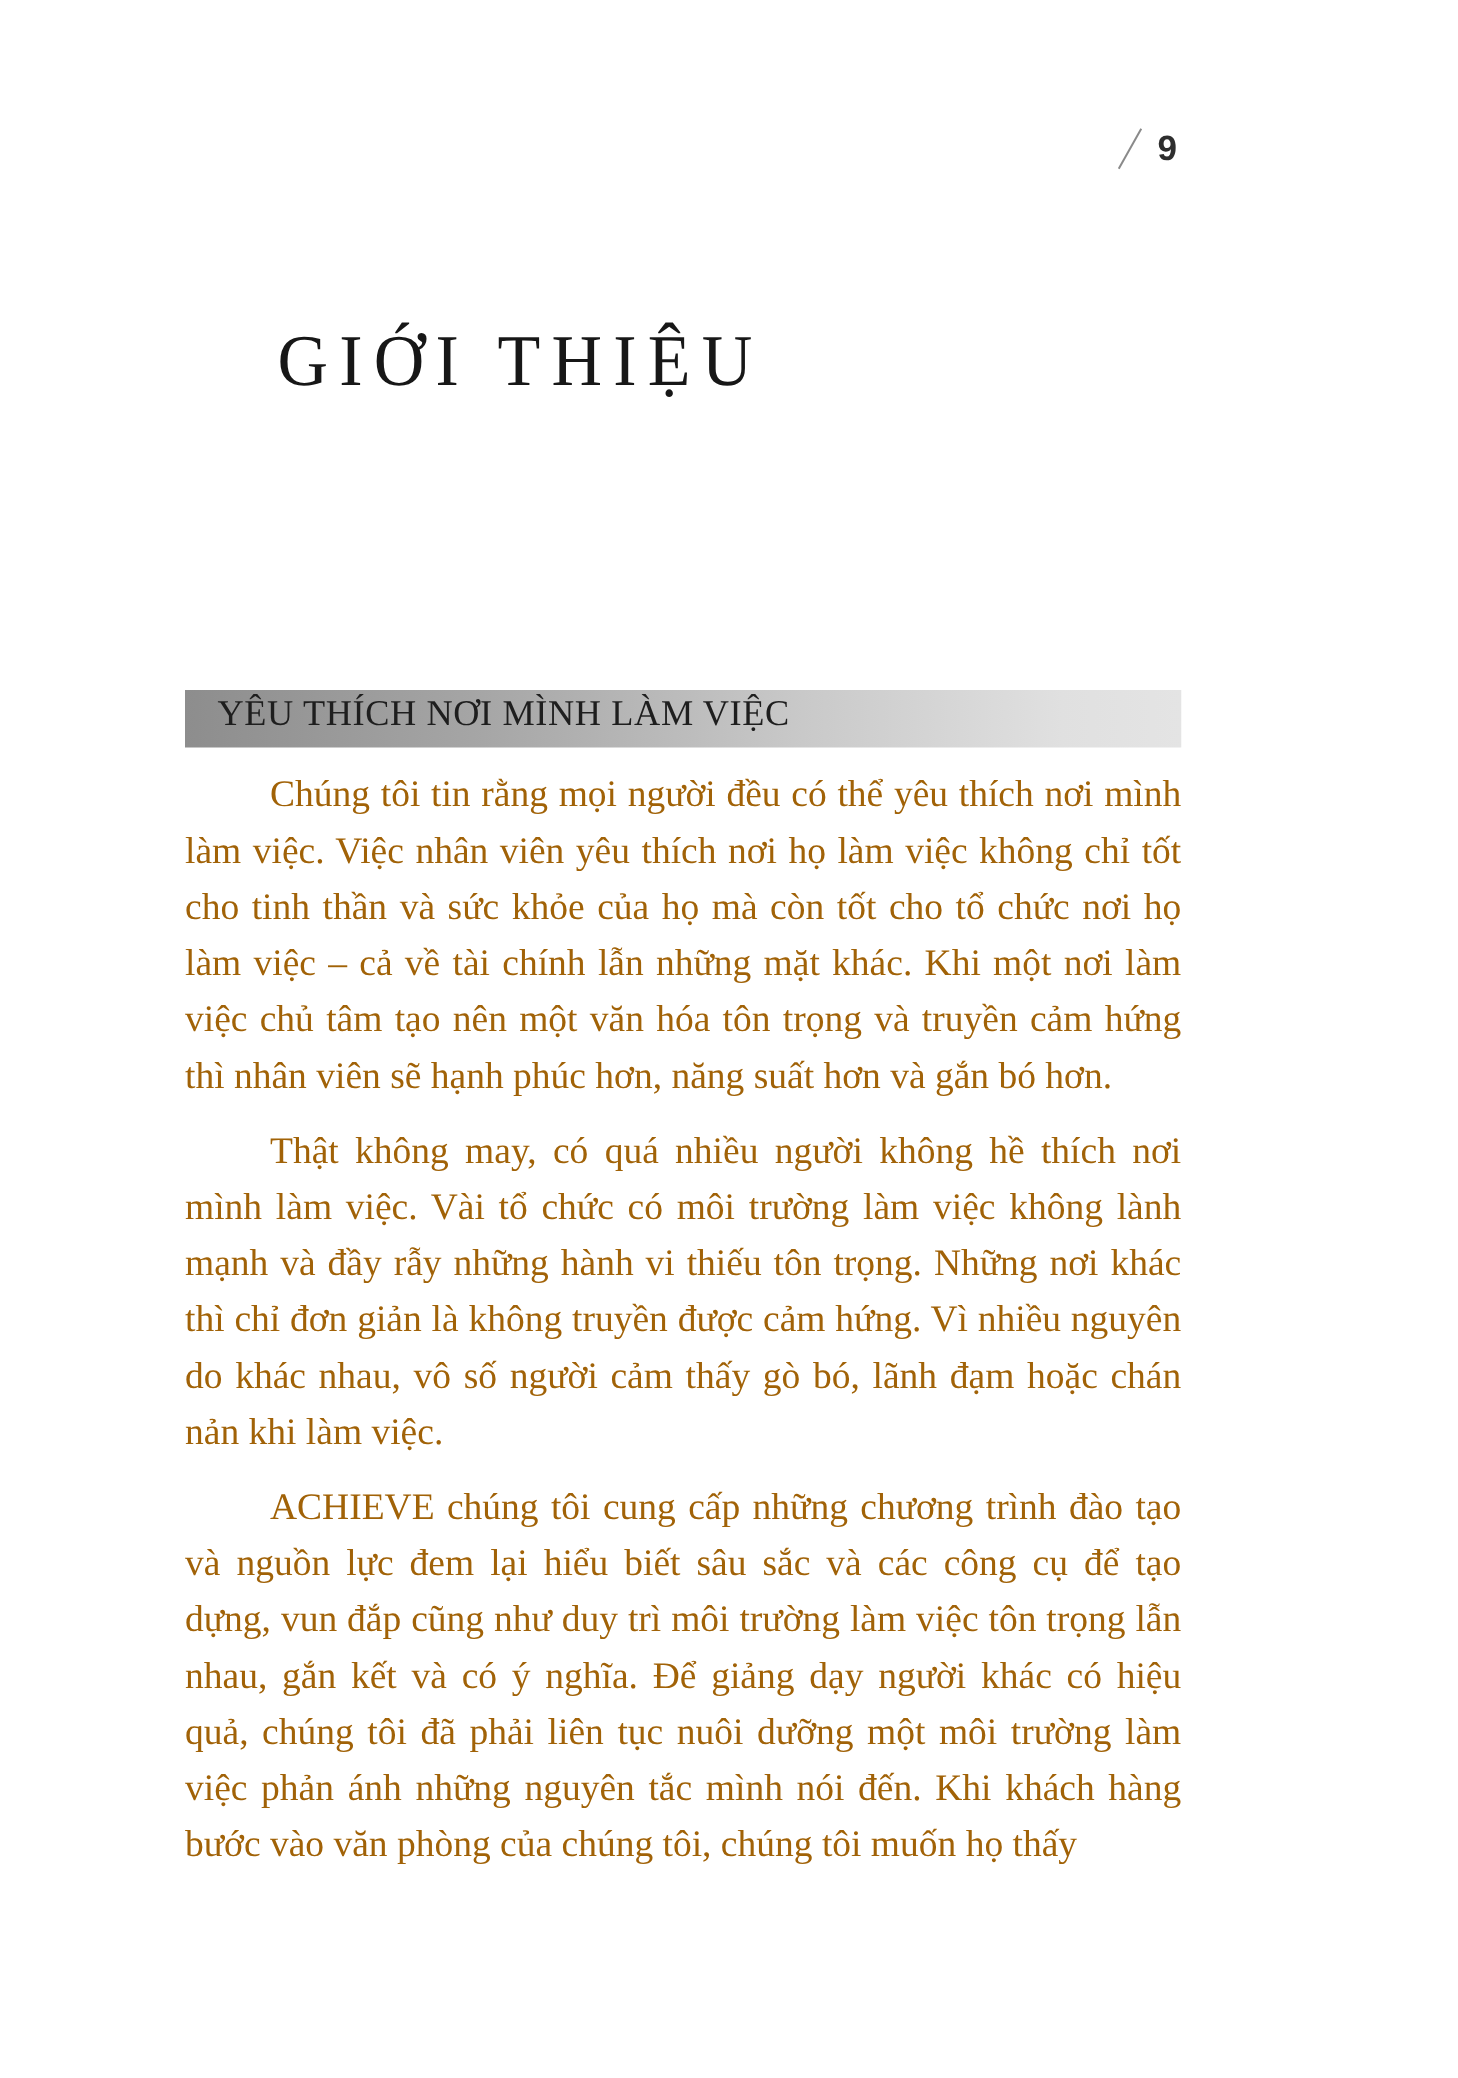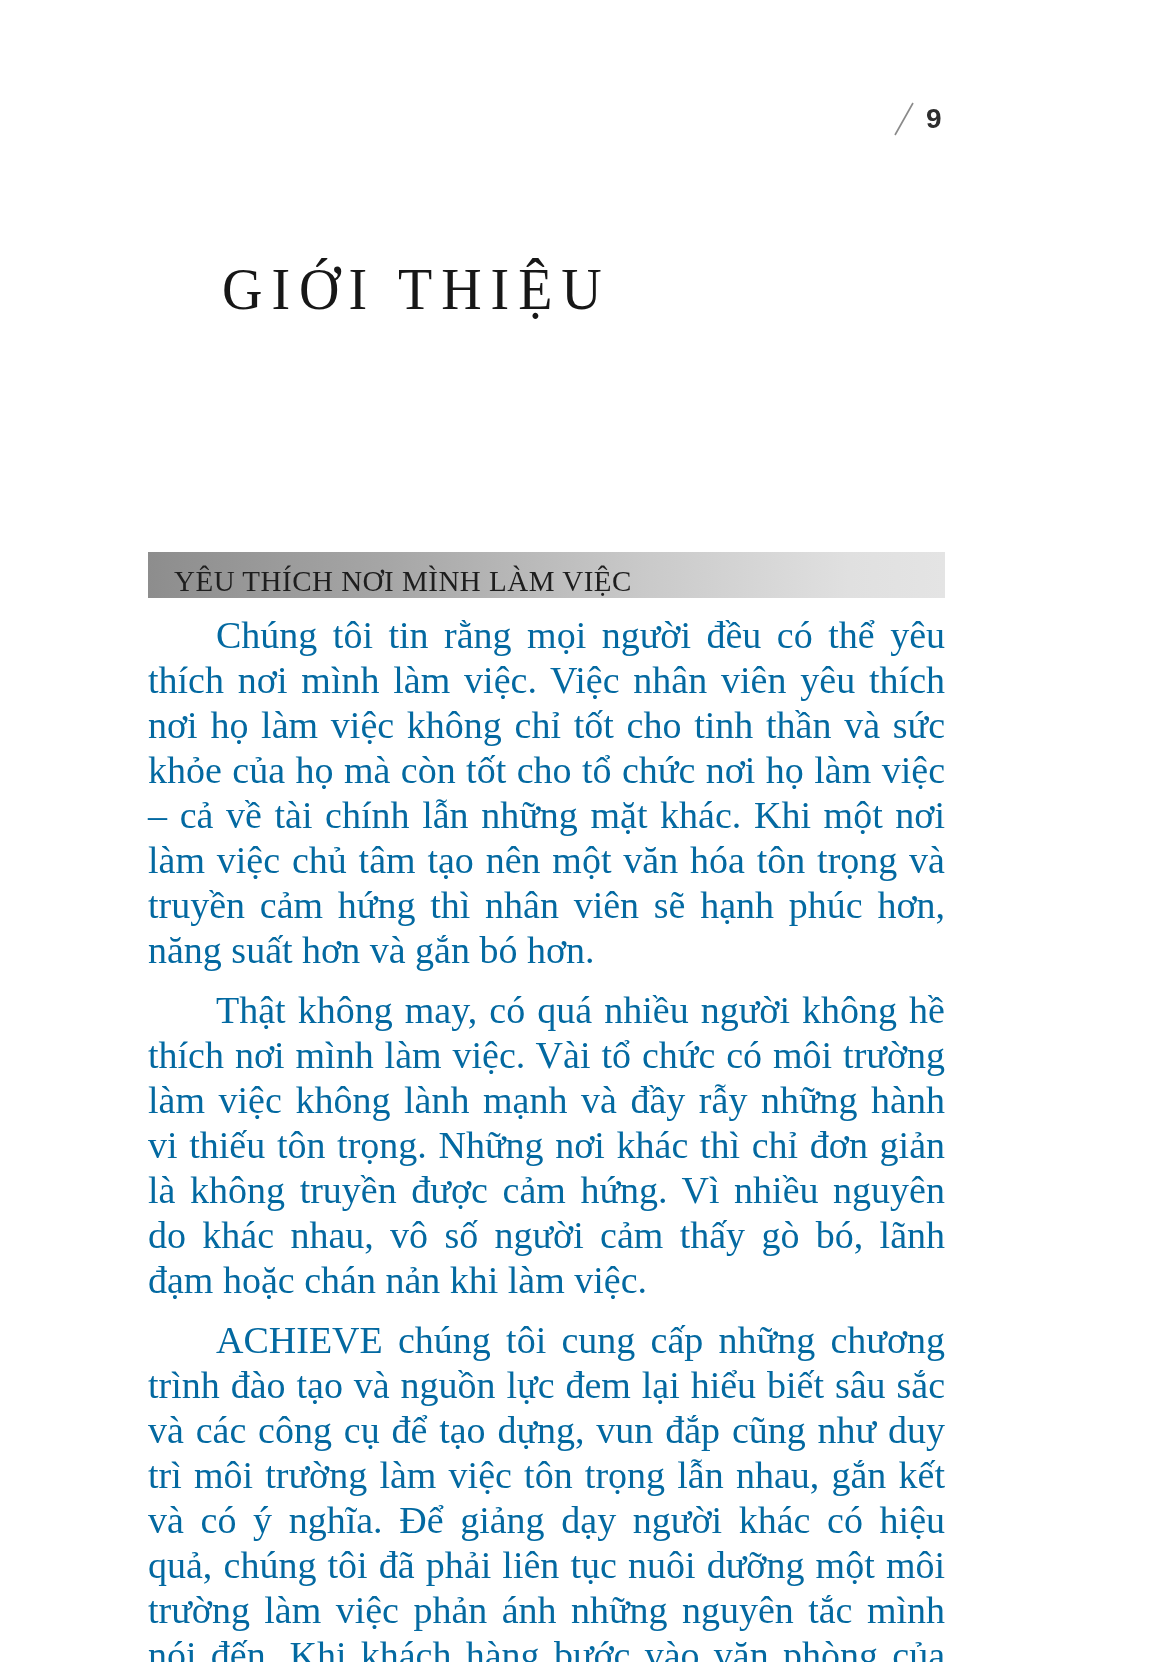--- a/index.html
+++ b/index.html
@@ -54,21 +54,21 @@
 
   
   .section-banner {
     position: absolute;
     top: 552px;
     left: 148px;
     width: 797px;
     height: 46px;
     background: linear-gradient(90deg, #8d8d8d 0%, #a6a6a6 30%, #c9c9c9 62%, #e0e0e0 88%, #e4e4e4 100%);
     display: flex;
-    align-items: flex-end;
+    align-items: flex-start;
     box-sizing: border-box;
     padding-left: 26px;
     padding-top: 3px;
   }
   .section-banner-text {
     font-family: "Liberation Serif", serif;
     font-size: 29px;
     letter-spacing: 0.5px;
     color: #1e1e1e;
     white-space: nowrap;
@@ -76,25 +76,25 @@
 
   
   .body-text {
     position: absolute;
     top: 600px;
     left: 148px;
     width: 797px;
   }
   .body-text p {
     margin: 0 0 15px 0;
-    font-size: 38px;
+    font-size: 30px;
     line-height: 45px;
     text-align: justify;
     text-indent: 68px;
-    color: #0369a1;
+    color: #a16207;
   }
   .body-text p:first-child {
     margin-top: 13px;
   }
 </style>
 </head>
 <body>
 
 <div class="page-number-row">
   <svg class="page-slash" viewBox="0 0 20 34">

